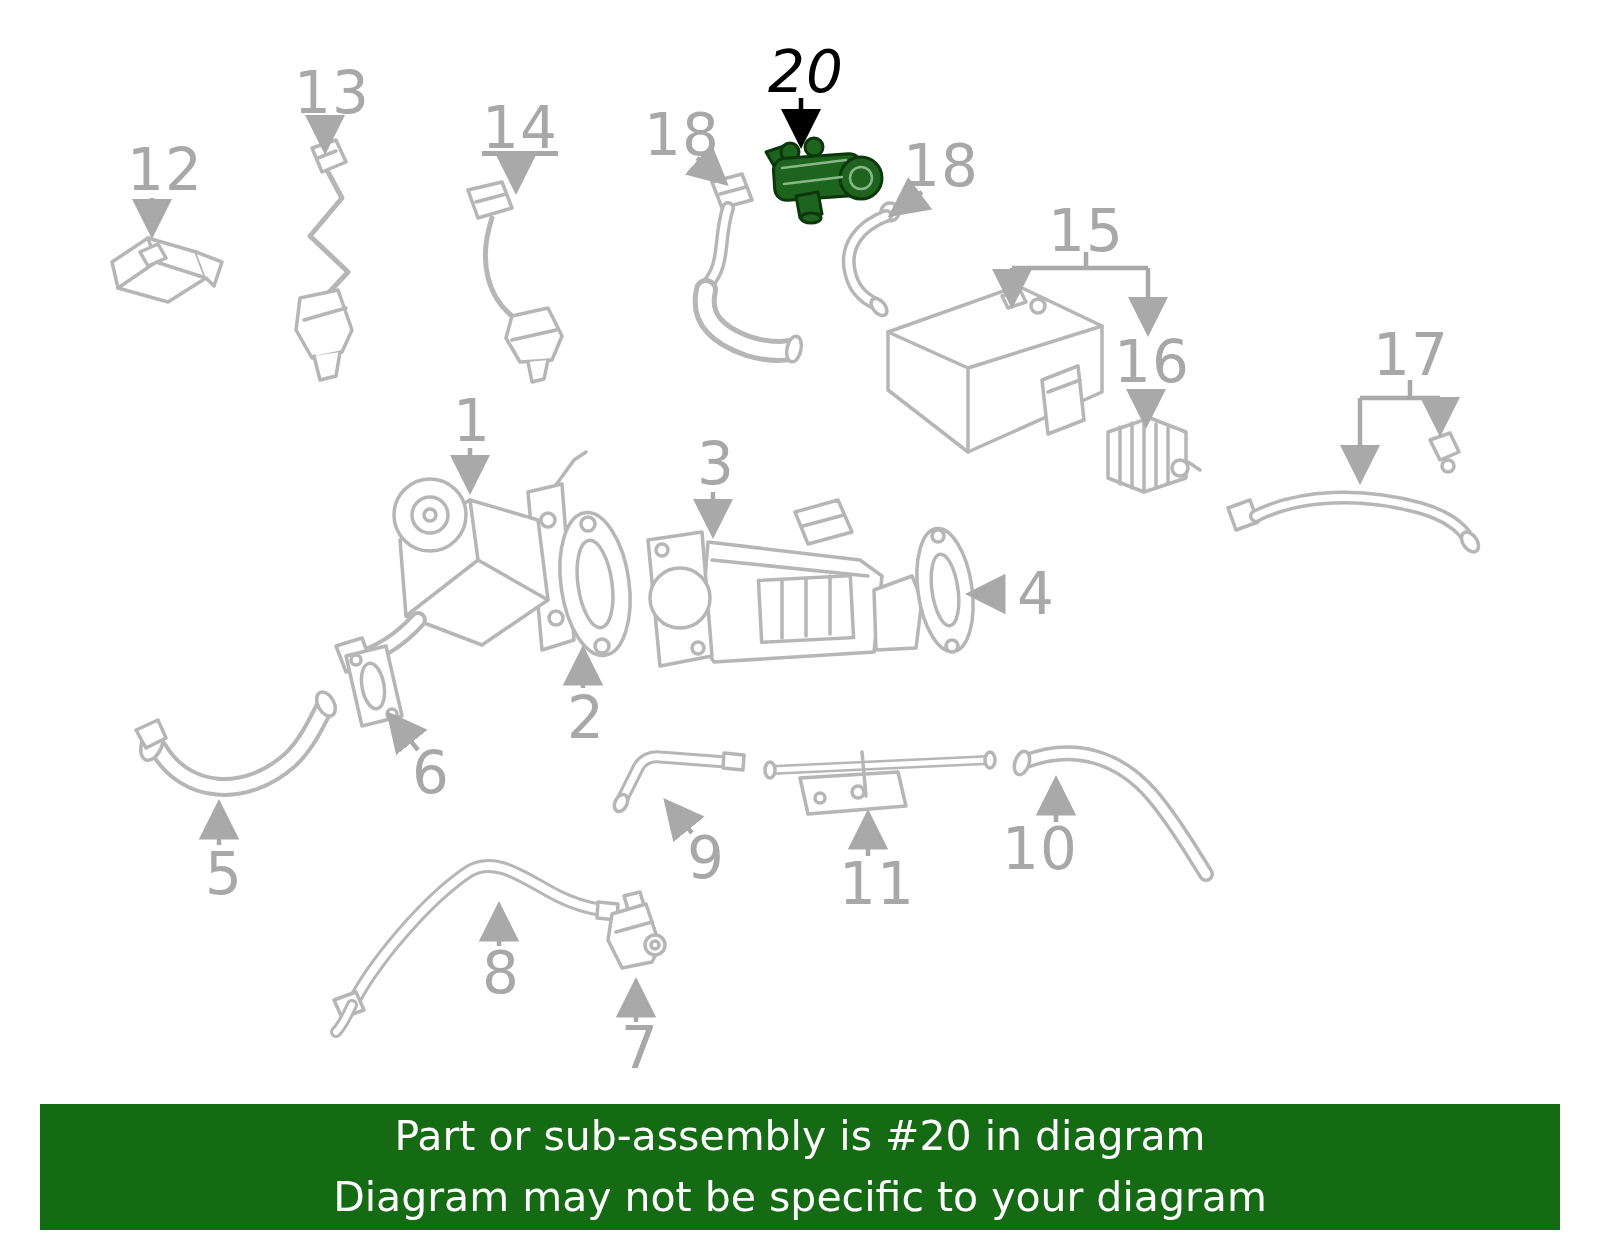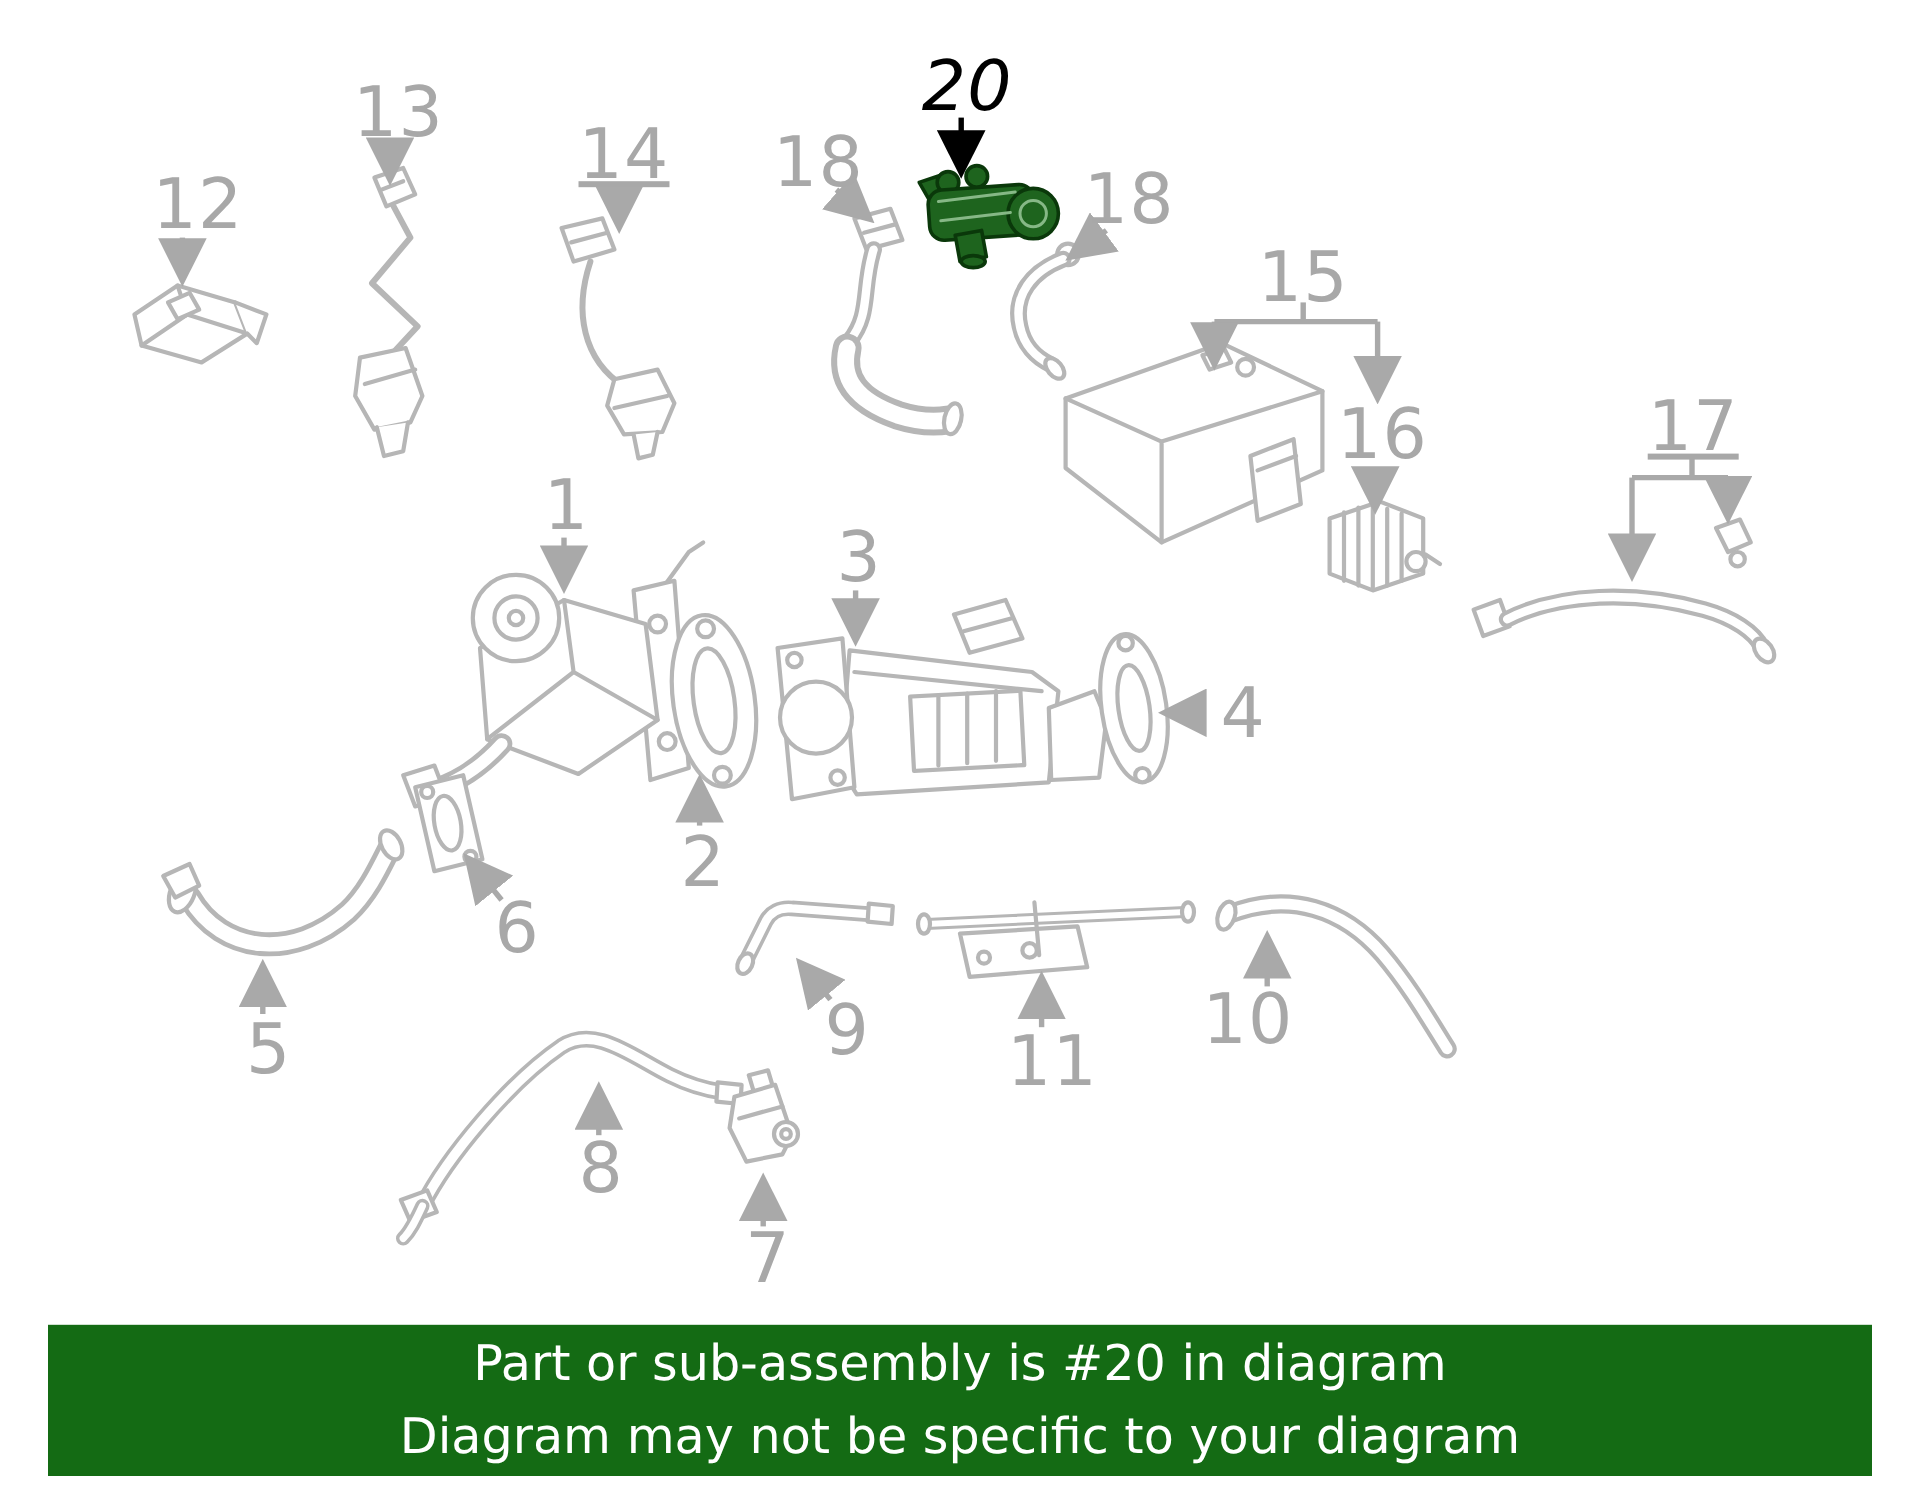--- a/index.html
+++ b/index.html
@@ -255,21 +255,21 @@
   <div class="callout" style="left:640px;top:1048px;">7</div>
   <div class="callout" style="left:501px;top:973px;">8</div>
   <div class="callout" style="left:706px;top:858px;">9</div>
   <div class="callout" style="left:1040px;top:849px;">10</div>
   <div class="callout" style="left:877px;top:884px;">11</div>
   <div class="callout" style="left:165px;top:170px;">12</div>
   <div class="callout" style="left:332px;top:93px;">13</div>
   <div class="callout" style="left:520px;top:128px;text-decoration:underline;">14</div>
   <div class="callout" style="left:1086px;top:231px;">15</div>
   <div class="callout" style="left:1152px;top:362px;">16</div>
-  <div class="callout" style="left:1411px;top:355px;text-decoration:underline;">17</div>
+  <div class="callout" style="left:1411px;top:355px;">17</div>
   <div class="callout" style="left:941px;top:166px;text-align:center;">18</div>
   <div class="callout" style="left:682px;top:135px;">18</div>
   <div class="callout callout-highlight" style="left:806px;top:72px;font-style:italic;">20</div>
 
   <div class="banner">
     <div class="banner-line">Part or sub-assembly is #20 in diagram</div>
     <div class="banner-line">Diagram may not be specific to your diagram</div>
   </div>
 
 </div>

